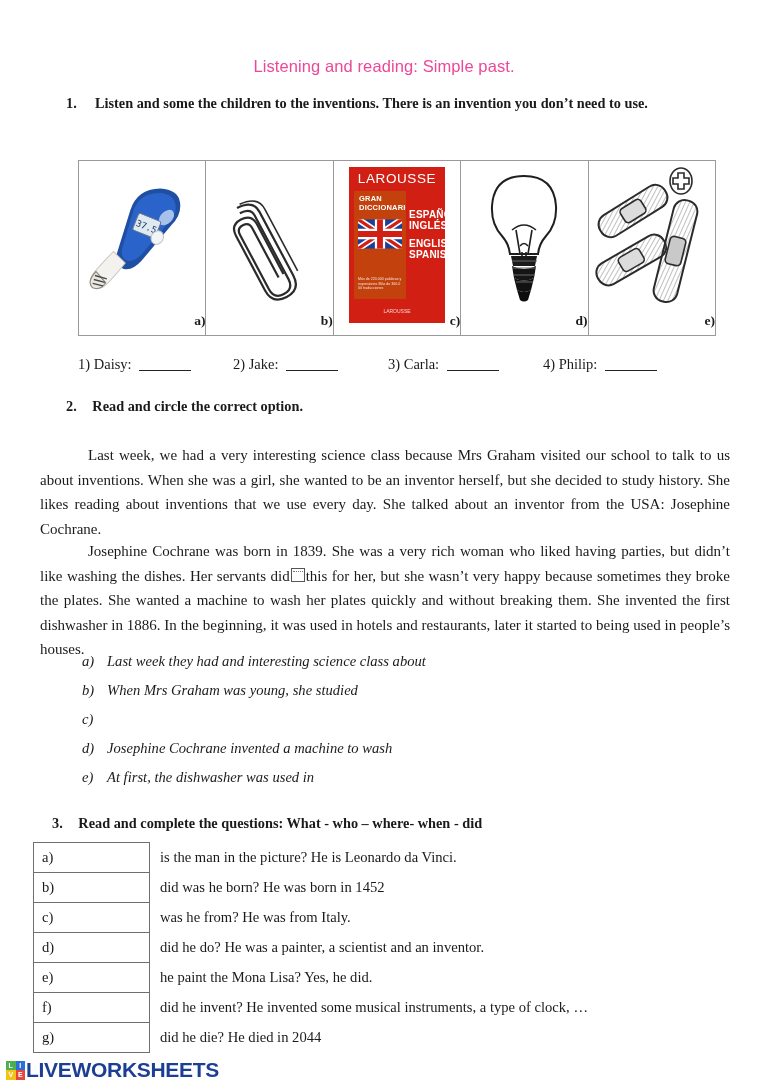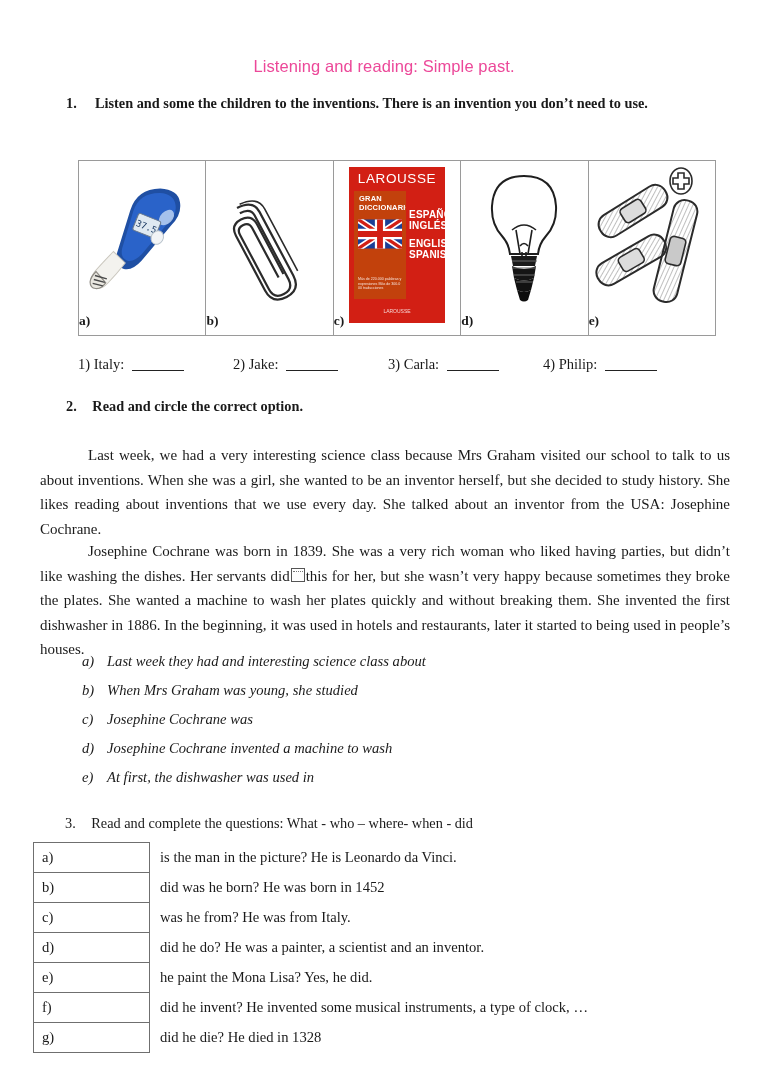--- a/index.html
+++ b/index.html
@@ -67,21 +67,21 @@
     box-sizing: border-box;
     display: flex;
   }
   .pic-cell {
     position: relative;
     flex: 1 1 0;
     border-right: 1px solid #9a9a9a;
     box-sizing: border-box;
     display: flex;
     flex-direction: column;
-    align-items: flex-start;
+    align-items: flex-end;
     justify-content: flex-end;
     overflow: visible;
   }
   .pic-cell:last-child { border-right: none; }
   .pic-art {
     position: absolute;
     left: 0; right: 0;
     top: 4px;
     bottom: 24px;
     display: flex;
@@ -252,22 +252,22 @@
     height: 29px;
     align-items: flex-start;
   }
   .opt-letter { width: 25px; flex: none; }
   .opt-text { flex: 1; }
 
   
   .ex3-head {
     position: absolute;
     top: 815px;
-    left: 65px;
-    font-weight: normal;
+    left: 52px;
+    font-weight: bold;
     font-size: 14.3px;
   }
   .ex3-head .num { margin-right: 12px; }
 
   .qtable {
     position: absolute;
     top: 842px;
     left: 33px;
     width: 702px;
     border-collapse: collapse;
@@ -465,21 +465,21 @@
           </g>
         </svg>
       </div>
       <div class="pic-label">e)</div>
     </div>
   </div>
 
   <div class="names">
     <div class="name-item">
       <span>1)</span>
-      <span>Italy:</span>
+      <span>Daisy:</span>
       <span class="blank"></span>
     </div>
     <div class="name-item">
       <span>2)</span>
       <span>Jake:</span>
       <span class="blank"></span>
     </div>
     <div class="name-item">
       <span>3)</span>
       <span>Carla:</span>
@@ -505,21 +505,20 @@
     <div class="opt-row">
       <span class="opt-letter">a)</span>
       <span class="opt-text">Last week they had and interesting science class about</span>
     </div>
     <div class="opt-row">
       <span class="opt-letter">b)</span>
       <span class="opt-text">When Mrs Graham was young, she studied</span>
     </div>
     <div class="opt-row">
       <span class="opt-letter">c)</span>
-      <span class="opt-text"> Josephine Cochrane was</span>
     </div>
     <div class="opt-row">
       <span class="opt-letter">d)</span>
       <span class="opt-text">Josephine Cochrane  invented a machine to wash</span>
     </div>
     <div class="opt-row">
       <span class="opt-letter">e)</span>
       <span class="opt-text">At first, the dishwasher was used in</span>
     </div>
   </div>
@@ -550,19 +549,28 @@
       <tr>
         <td class="lbl">e)</td>
         <td class="ans">he paint the Mona Lisa? Yes, he did.</td>
       </tr>
       <tr>
         <td class="lbl">f)</td>
         <td class="ans">did he invent? He invented some musical instruments, a type of clock, …</td>
       </tr>
       <tr>
         <td class="lbl">g)</td>
-        <td class="ans">did he die? He died in 1328</td>
+        <td class="ans">did he die? He died in 2044</td>
       </tr>
     </tbody>
   </table>
 
+  <div class="logo">
+    <div class="logo-mark">
+      <span style="background: rgb(76, 175, 80);">L</span>
+      <span style="background: rgb(42, 111, 214);">I</span>
+      <span style="background: rgb(243, 195, 26);">V</span>
+      <span style="background: rgb(228, 71, 60);">E</span>
+    </div>
+    <div class="logo-text" style="color: rgb(28, 63, 148);">LIVEWORKSHEETS</div>
+  </div>
 
 </div>
 
 </body></html>

